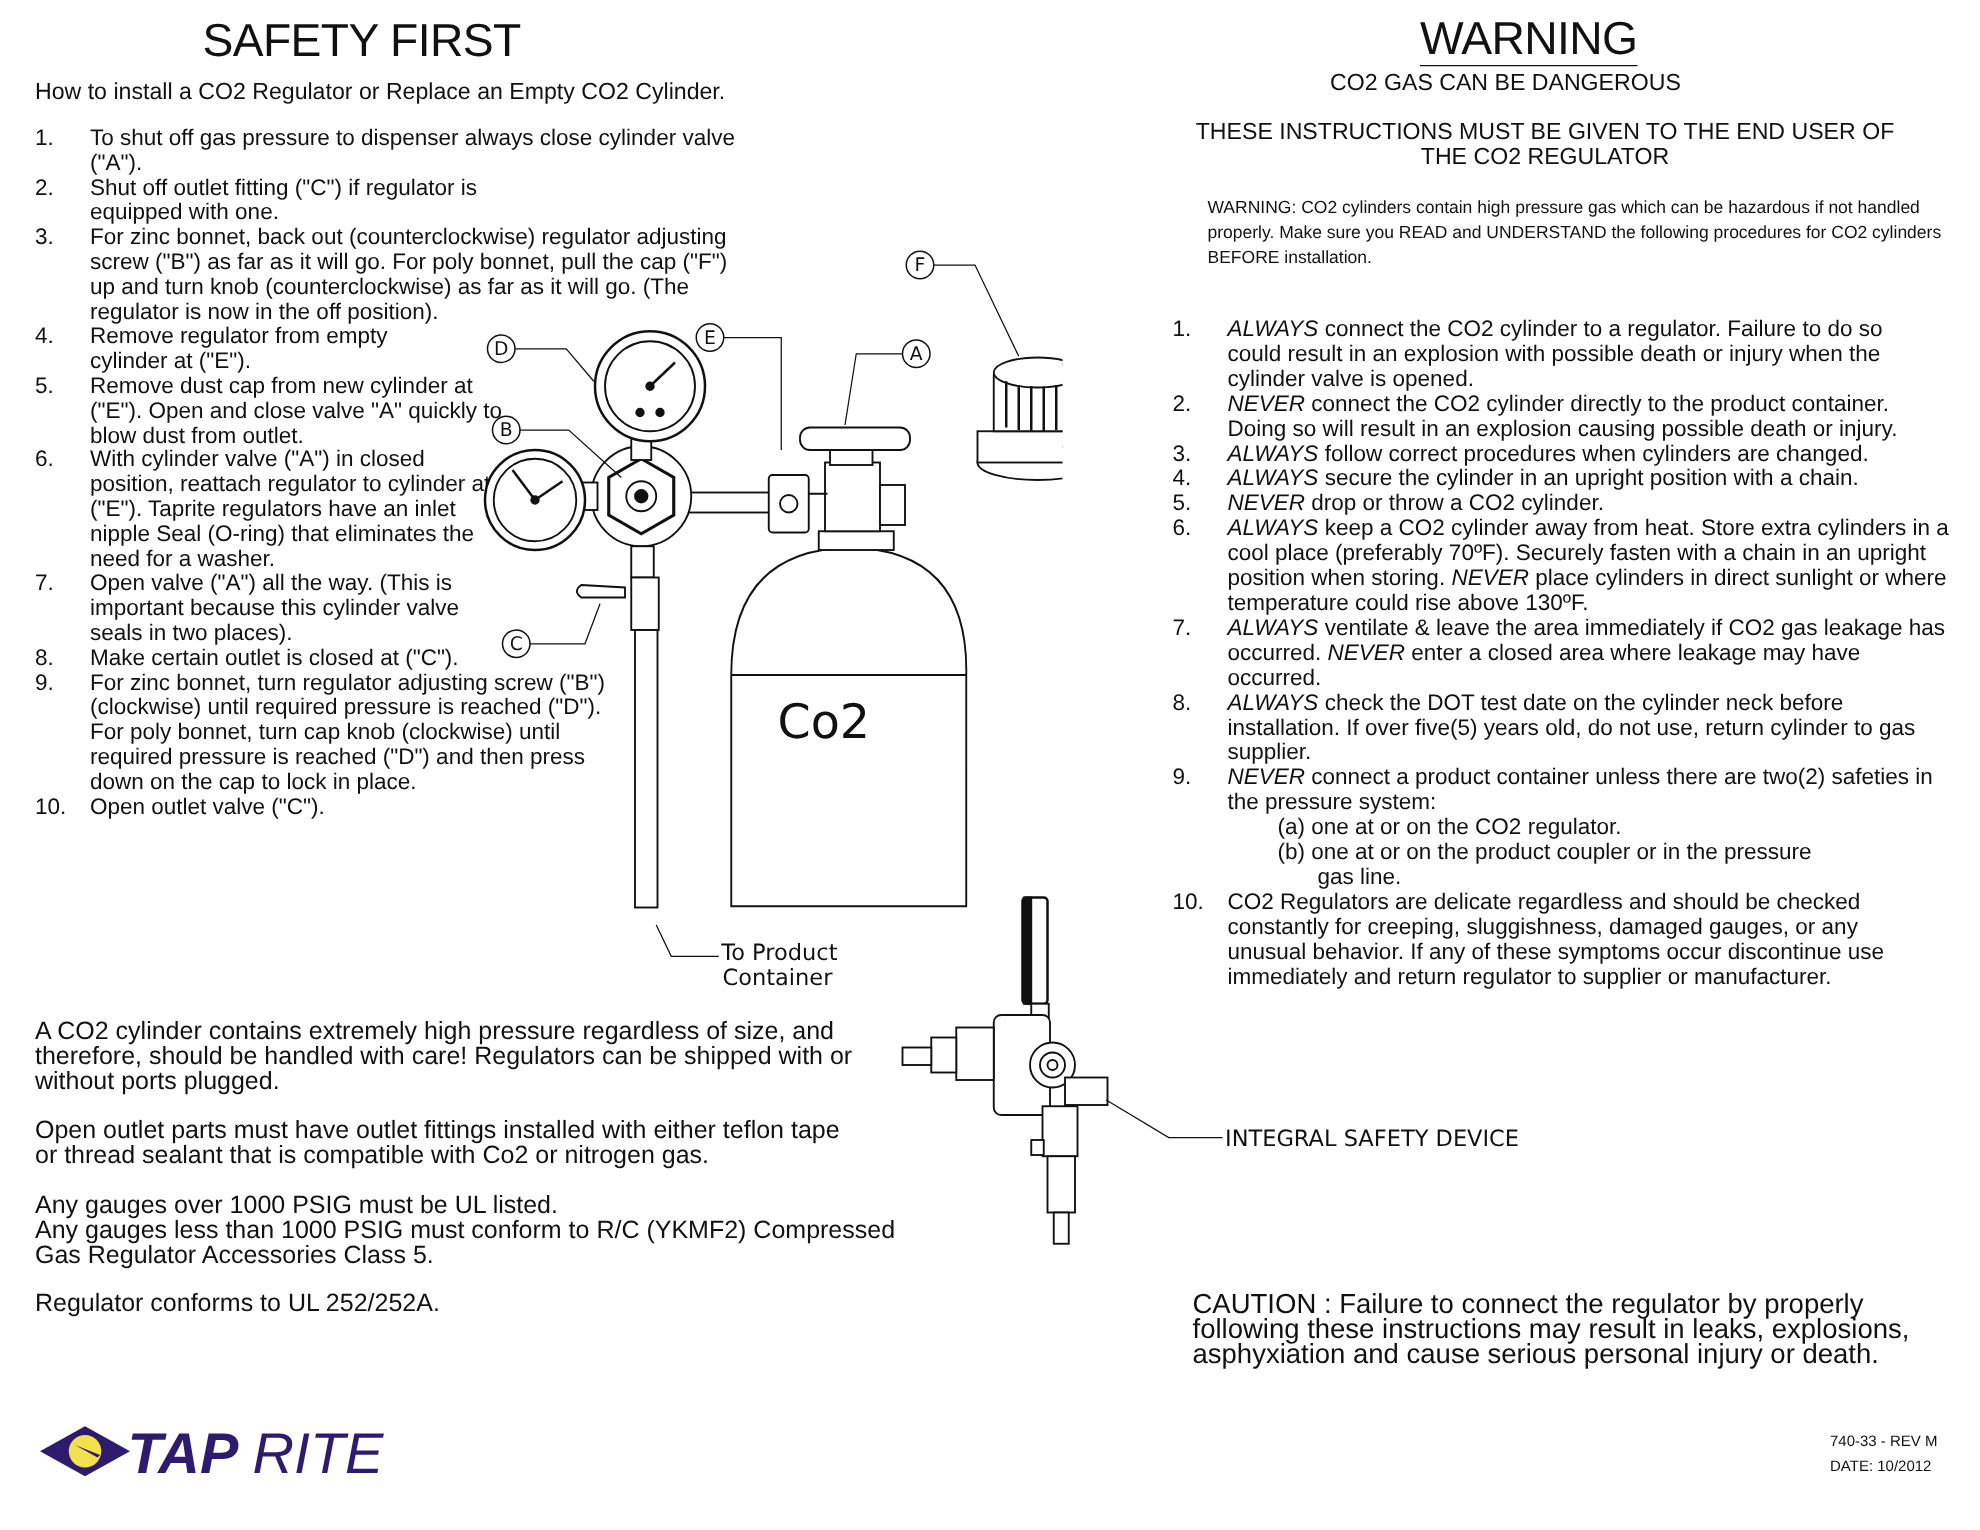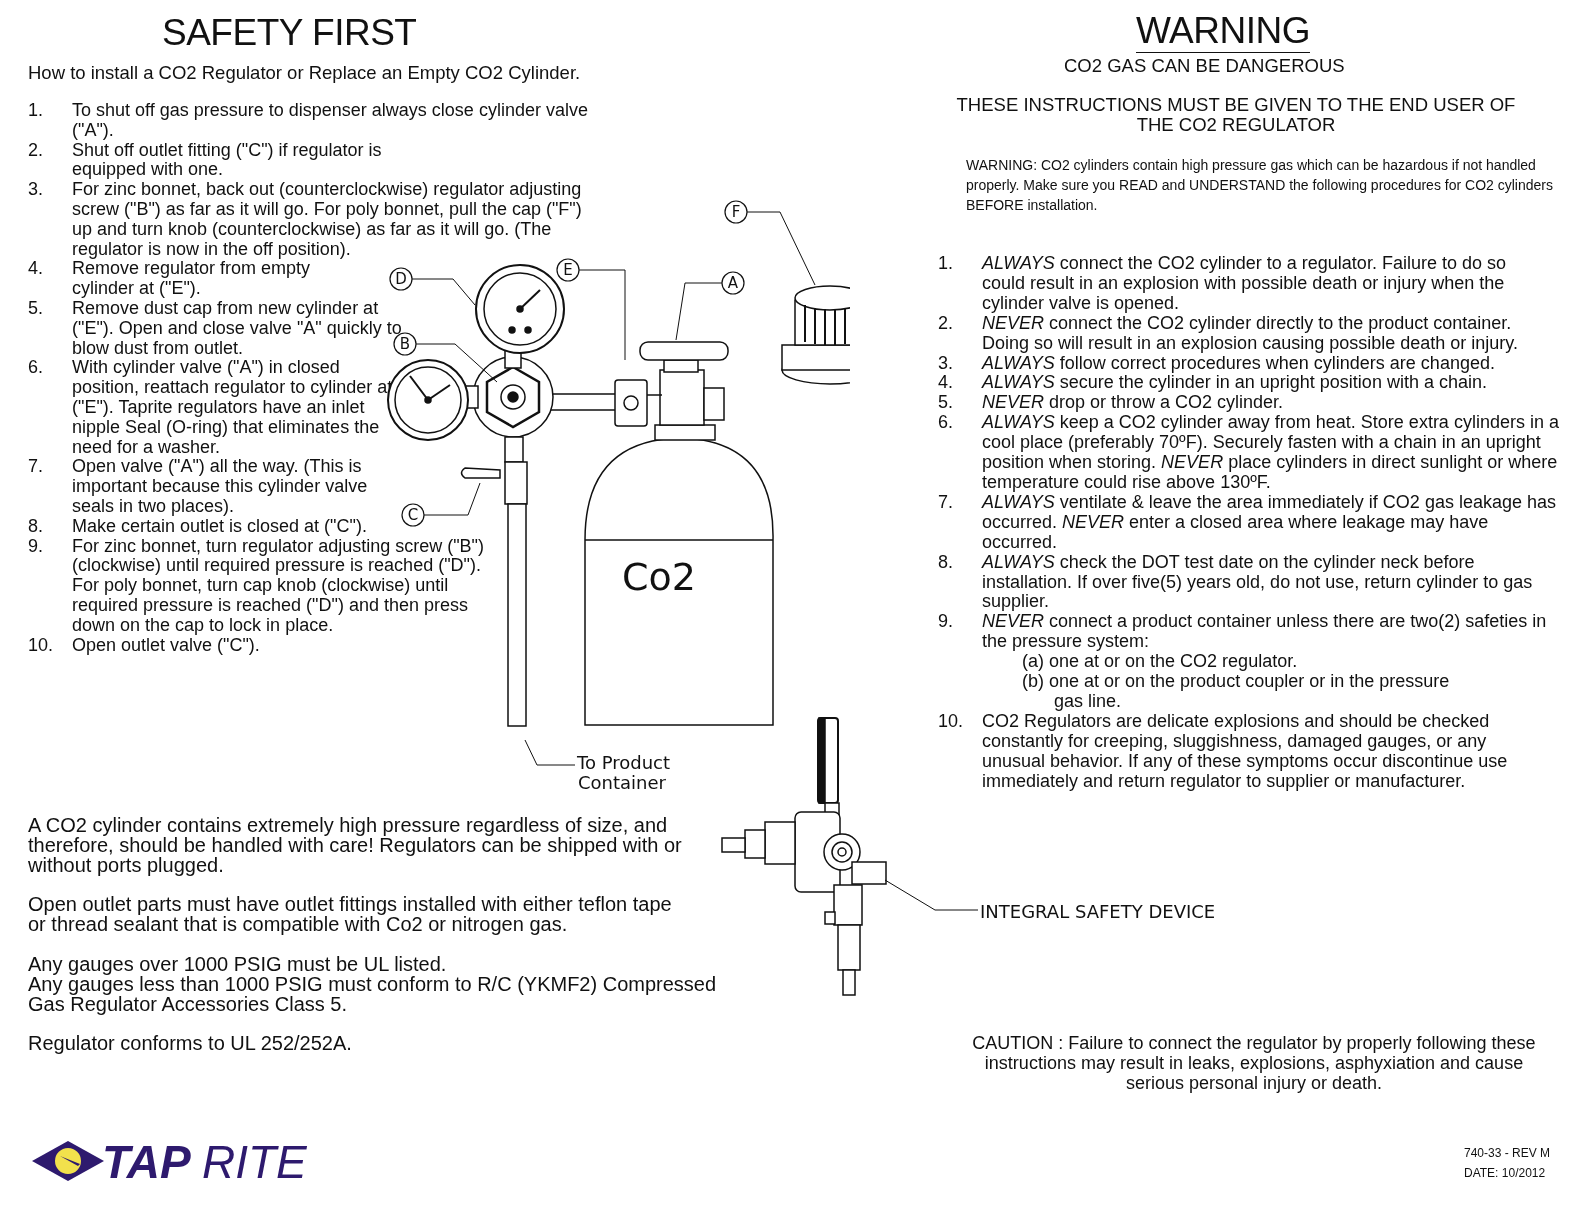--- a/index.html
+++ b/index.html
@@ -15,21 +15,21 @@
   .w-sub { left:1064px; top:55px; font-size:18.5px; }
   .w-inst { left:940px; top:95px; width:592px; font-size:18.5px; text-align:center; line-height:20px; }
   .w-intro { left:938px; top:155px; width:590px; font-size:14px; line-height:20px;margin-left:28px; }
   .w-list { left:938px; top:254px; width:600px; font-size:18px; line-height:19.9px; margin:0; padding:0; list-style:none; }
   .w-list li { position:relative; padding-left:44px; }
   .w-list li .num { position:absolute; left:0; top:0; }
   .w-list .sub { padding-left:40px; }
   .w-list .sub .cont { padding-left:32px; display:block; }
   em { font-style:italic; }
   .para { left:28px; width:700px; font-size:20px; line-height:20px; }
-  .caution { left:954px; top:1033px; width:600px; font-size:18px; line-height:20px;text-align:center; }
+  .caution { left:954px; top:1033px; width:600px; font-size:22px; line-height:20px; }
   .docnum { left:1464px; top:1143px; font-size:12px; line-height:20px; }
   .label-cursive { font-family:"DejaVu Sans", sans-serif; font-size:18px; }
   .logo { left:30px; top:1136px; }
 </style>
 </head>
 <body>
 
 <div class="abs title-safety">SAFETY FIRST</div>
 <div class="abs subtitle">How to install a CO2 Regulator or Replace an Empty CO2 Cylinder.</div>
 
@@ -194,20 +194,20 @@
   <li style="width:530px;"><span class="num">3.</span><em>ALWAYS</em><span> follow correct procedures when cylinders are changed.</span></li>
   <li style="width:550px;"><span class="num">4.</span><em>ALWAYS</em><span> secure the cylinder in an upright position with a chain.</span></li>
   <li><span class="num">5.</span><em>NEVER</em><span> drop or throw a CO2 cylinder.</span></li>
   <li style="width:580px;"><span class="num">6.</span><em>ALWAYS</em><span> keep a CO2 cylinder away from heat.  Store extra cylinders in a cool place (preferably 70ºF).  Securely fasten with a chain in an upright position when storing. </span><em>NEVER</em><span> place cylinders in direct sunlight or where temperature could rise above 130ºF.</span></li>
   <li style="width:580px;"><span class="num">7.</span><em>ALWAYS</em><span> ventilate &amp; leave the area immediately if CO2 gas leakage has occurred.  </span><em>NEVER</em><span> enter a closed area where leakage may have occurred.</span></li>
   <li style="width:560px;"><span class="num">8.</span><em>ALWAYS</em><span> check the DOT test date on the cylinder neck before installation.  If over five(5) years old, do not use, return cylinder to gas supplier.</span></li>
   <li style="width:580px;"><span class="num">9.</span><em>NEVER</em><span> connect a product container unless there are two(2) safeties in the pressure system:</span>
     <div class="sub">(a) one at or on the CO2 regulator.</div>
     <div class="sub"><span>(b) one at or on the product coupler or in the pressure</span><span class="cont">gas line.</span></div>
   </li>
-  <li style="width:570px;"><span class="num">10.</span><span>CO2 Regulators are delicate explosions and should be checked constantly for creeping, sluggishness, damaged gauges, or any unusual behavior.  If any of these symptoms occur discontinue use immediately and return regulator to supplier or manufacturer.</span></li>
+  <li style="width:570px;"><span class="num">10.</span><span>CO2 Regulators are delicate regardless and should be checked constantly for creeping, sluggishness, damaged gauges, or any unusual behavior.  If any of these symptoms occur discontinue use immediately and return regulator to supplier or manufacturer.</span></li>
 </ol>
 
 <div class="abs caution">CAUTION : Failure to connect the regulator by properly following these instructions may result in leaks, explosions, asphyxiation and cause serious personal injury or death.</div>
 <div class="abs docnum">
   <div>740-33 - REV M</div>
   <div>DATE: 10/2012</div>
 </div>
 
 </body></html>

